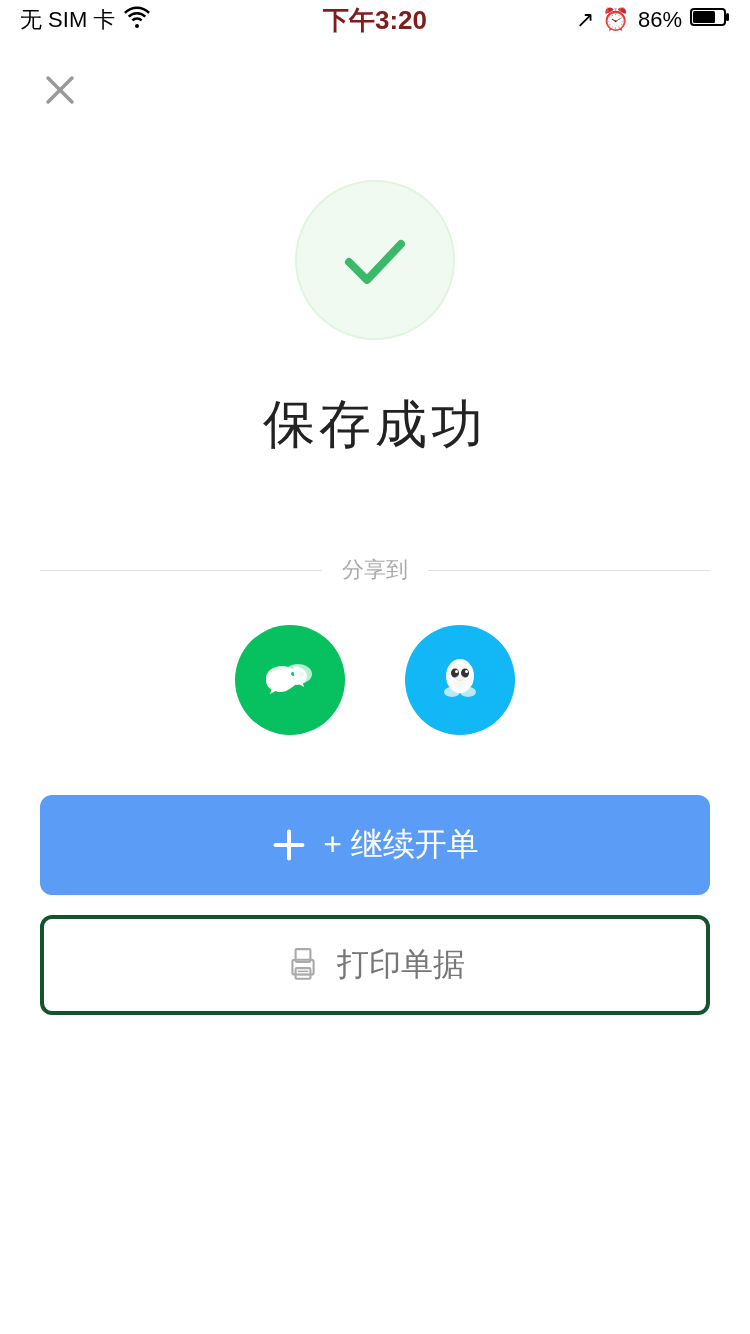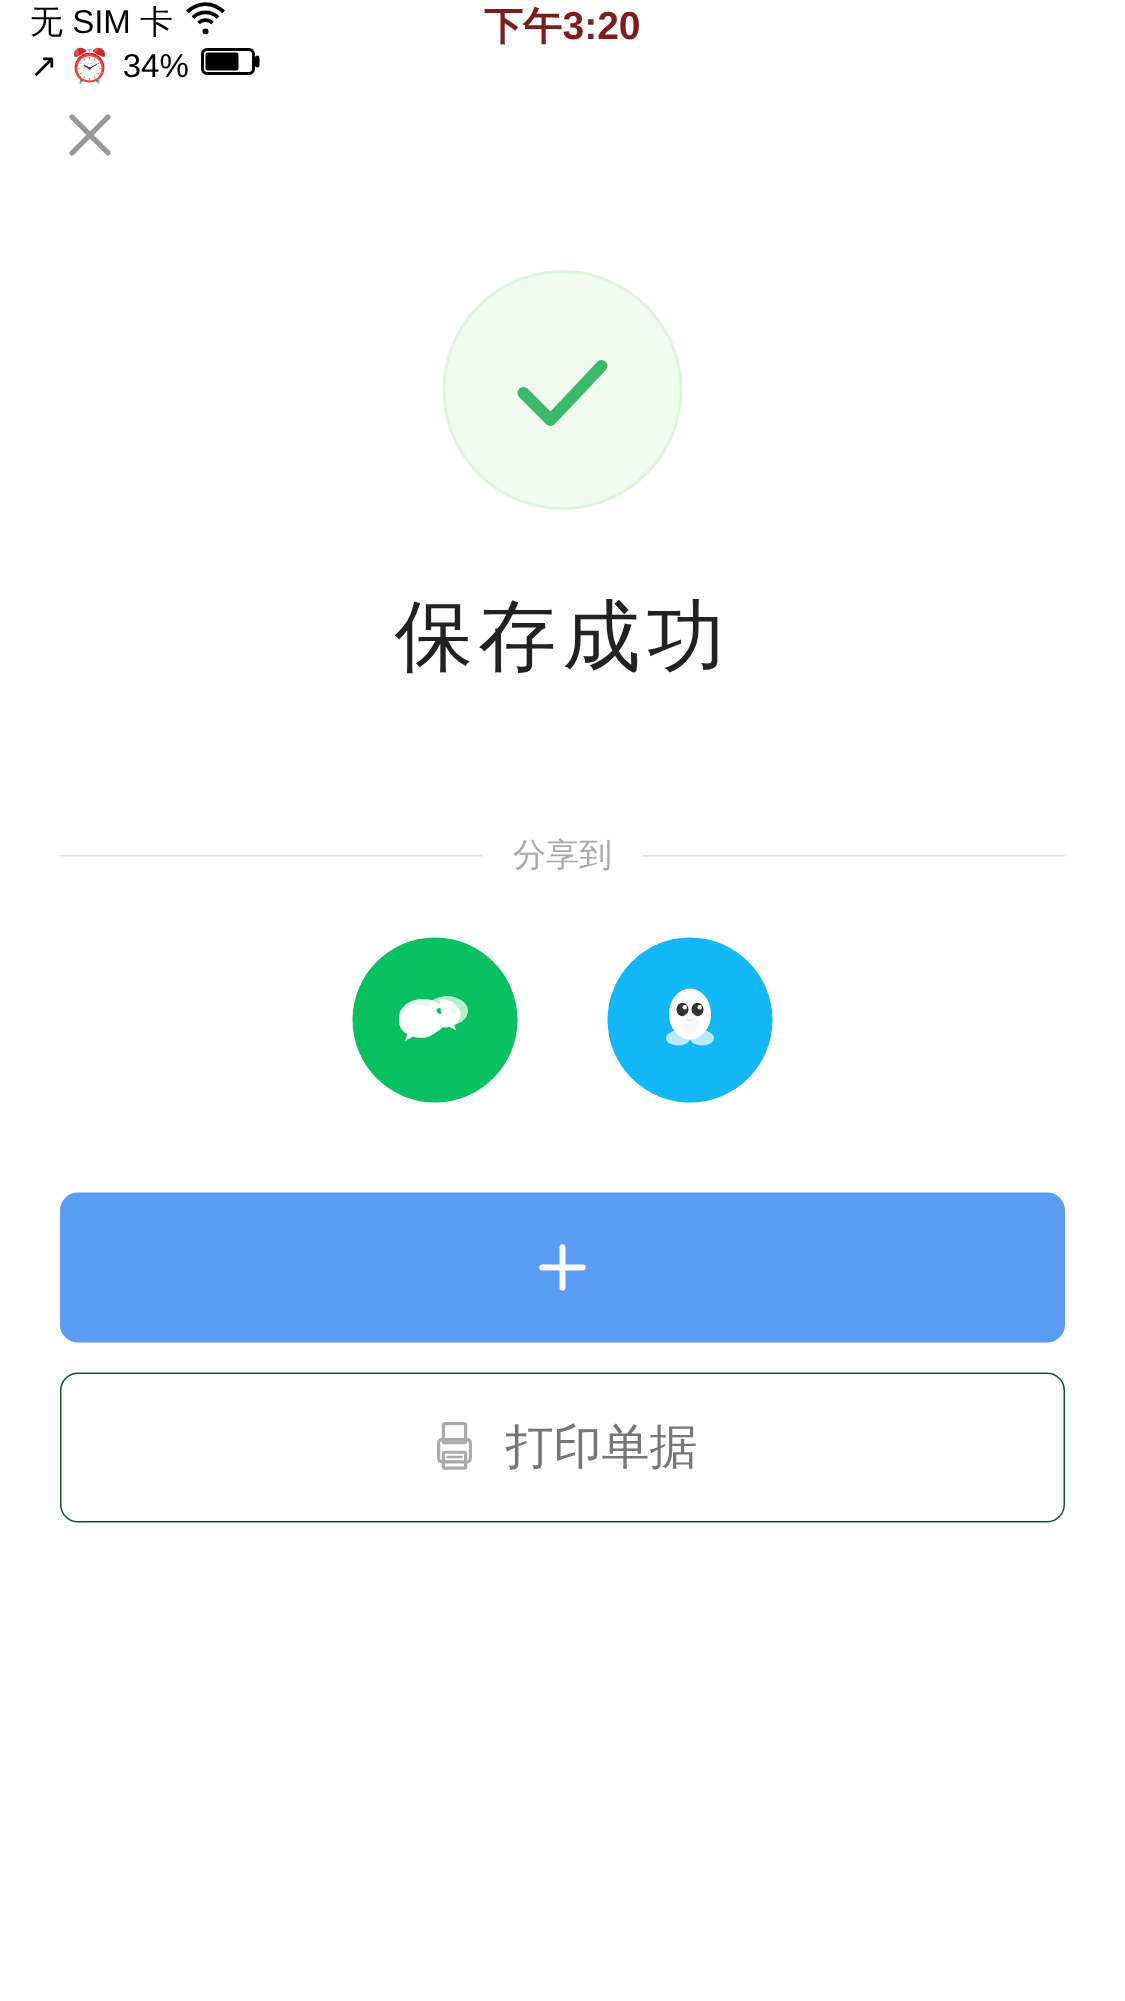--- a/index.html
+++ b/index.html
@@ -13,24 +13,24 @@
       display: flex;
       flex-direction: column;
     }
 
     
     .status-bar {
       width: 100%;
       height: 40px;
       background: #ffffff;
       display: flex;
+      align-items: center;
       justify-content: space-between;
       padding: 0 20px;
       flex-shrink: 0;
-      flex-direction: column;
     }
     .status-left {
       display: flex;
       align-items: center;
       gap: 8px;
       font-size: 24px;
       font-weight: 500;
       color: #000;
     }
     .status-center {
@@ -166,21 +166,21 @@
       font-size: 32px;
       cursor: pointer;
     }
     .action-btn-primary {
       background: #5b9cf6;
       color: #fff;
     }
     .action-btn-secondary {
       background: #fff;
       color: #777;
-      border: 1px solid #14532d;
+      border: 4px solid #14532d;
     }
     .action-btn svg {
       width: 36px;
       height: 36px;
     }
   </style>
 </head>
 <body>
 
 <div class="status-bar">
@@ -189,21 +189,21 @@
     <span>
       <svg width="28" height="22" viewBox="0 0 28 22" fill="none">
         <path d="M14 18a2 2 0 1 1 0 4 2 2 0 0 1 0-4zm-5.5-4.5a7.8 7.8 0 0 1 11 0l-1.7 1.7a5.5 5.5 0 0 0-7.6 0L8.5 13.5zm-3.7-3.7a13 13 0 0 1 18.4 0l-1.8 1.8a10.4 10.4 0 0 0-14.8 0L4.8 9.8zM1 6a18.2 18.2 0 0 1 26 0l-1.8 1.8a15.6 15.6 0 0 0-22.4 0L1 6z" fill="#000"></path>
       </svg>
     </span>
   </div>
   <div class="status-center">下午3:20</div>
   <div class="status-right">
     <span>↗</span>
     <span>⏰</span>
-    <span style="font-size:22px;">34%</span>
+    <span style="font-size:22px;">86%</span>
     <span>
       <svg width="40" height="22" viewBox="0 0 40 22">
         <rect x="1" y="3" width="34" height="16" rx="3" fill="none" stroke="#000" stroke-width="2"></rect>
         <rect x="3" y="5" width="22" height="12" rx="1.5" fill="#000"></rect>
         <rect x="36" y="7" width="3" height="8" rx="1.5" fill="#000"></rect>
       </svg>
     </span>
   </div>
 </div>
 
@@ -270,20 +270,21 @@
     </div>
   </div>
 
   <div class="action-buttons">
 
     <button class="action-btn action-btn-primary">
       <svg width="32" height="32" viewBox="0 0 32 32" fill="none">
         <line x1="16" y1="4" x2="16" y2="28" stroke="white" stroke-width="3.5" stroke-linecap="round"></line>
         <line x1="4" y1="16" x2="28" y2="16" stroke="white" stroke-width="3.5" stroke-linecap="round"></line>
       </svg>
+      <span>+ 继续开单</span>
     </button>
 
     <button class="action-btn action-btn-secondary">
       <svg width="34" height="34" viewBox="0 0 34 34" fill="none">
         <rect x="7" y="12" width="20" height="14" rx="2" stroke="#aaa" stroke-width="2" fill="none"></rect>
         <rect x="10" y="2" width="14" height="12" rx="1" stroke="#aaa" stroke-width="2" fill="none"></rect>
         <rect x="10" y="20" width="14" height="10" rx="1" stroke="#aaa" stroke-width="2" fill="none"></rect>
         <line x1="12" y1="23" x2="22" y2="23" stroke="#aaa" stroke-width="1.5"></line>
         <line x1="12" y1="26" x2="22" y2="26" stroke="#aaa" stroke-width="1.5"></line>
       </svg>

